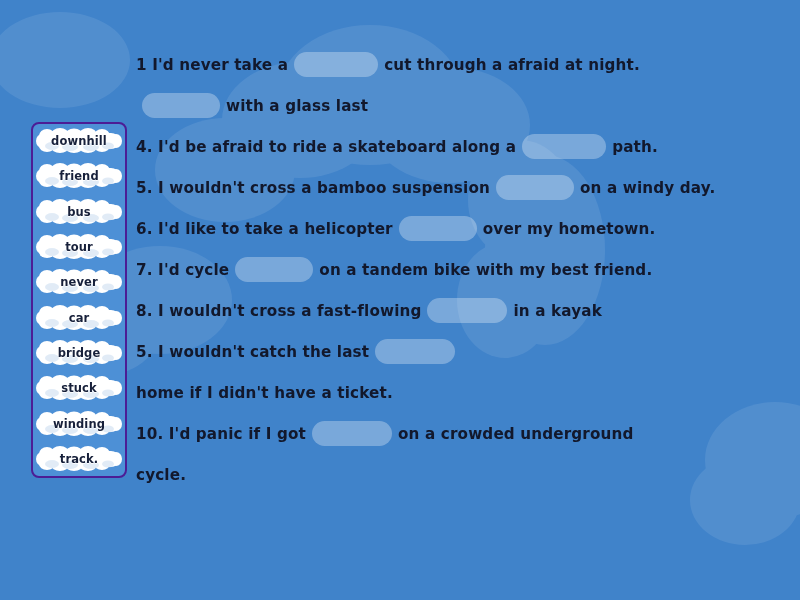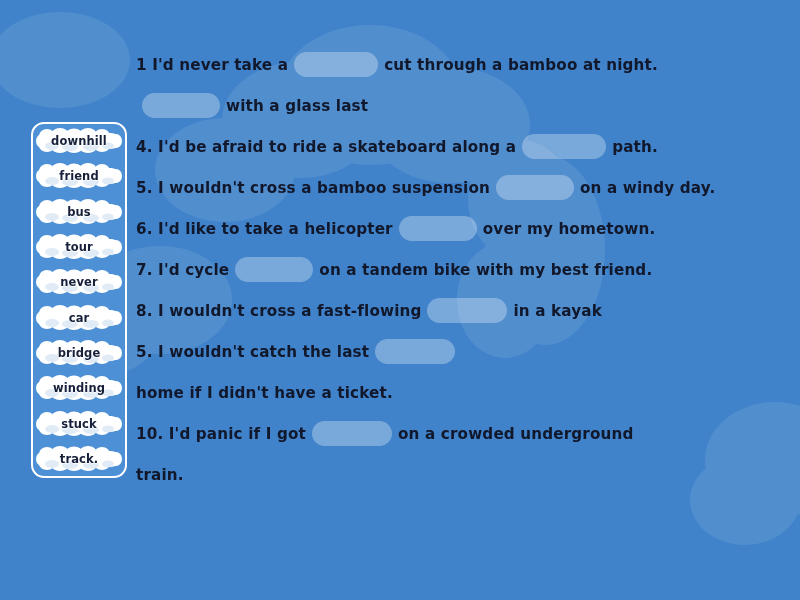--- a/index.html
+++ b/index.html
@@ -27,22 +27,22 @@
   }
 
   
   #word-bank {
     position: absolute;
     left: 31px;
     top: 122px;
     width: 96px;
     height: 356px;
     background: #4d90d6;
-    border: 2px solid #ffffff;
-    border-radius: 13px;
+    border: 2px solid #4c1d95;
+    border-radius: 8px;
     padding: 4px 5px;
     display: flex;
     flex-direction: column;
     justify-content: space-between;
     align-items: center;
   }
 
   .word-tile {
     position: relative;
     width: 86px;
@@ -326,47 +326,47 @@
           <ellipse cx="6" cy="13" rx="6" ry="7"></ellipse>
           <ellipse cx="80" cy="13" rx="6" ry="7"></ellipse>
           <g fill="#c9dcf0" opacity="0.55">
             <ellipse cx="16" cy="18" rx="7" ry="4"></ellipse>
             <ellipse cx="34" cy="19" rx="8" ry="4"></ellipse>
             <ellipse cx="55" cy="19" rx="8" ry="4"></ellipse>
             <ellipse cx="72" cy="18" rx="6" ry="3.5"></ellipse>
           </g>
         </g>
       </svg>
+      <span class="tile-label">stuck</span>
+    </div>
+    <div class="word-tile">
+      <svg class="cloud-bg" viewBox="0 0 86 26" preserveAspectRatio="none">
+        <g fill="#ffffff">
+          <rect x="3" y="5" width="80" height="16" rx="8"></rect>
+          <ellipse cx="11" cy="8" rx="8" ry="7"></ellipse>
+          <ellipse cx="24" cy="7" rx="9" ry="7"></ellipse>
+          <ellipse cx="38" cy="7.5" rx="9" ry="7"></ellipse>
+          <ellipse cx="52" cy="7" rx="9" ry="7"></ellipse>
+          <ellipse cx="66" cy="8" rx="8" ry="7"></ellipse>
+          <ellipse cx="11" cy="18" rx="8" ry="6"></ellipse>
+          <ellipse cx="24" cy="19" rx="9" ry="6"></ellipse>
+          <ellipse cx="38" cy="19" rx="9" ry="6"></ellipse>
+          <ellipse cx="52" cy="19" rx="9" ry="6"></ellipse>
+          <ellipse cx="66" cy="18" rx="8" ry="6"></ellipse>
+          <ellipse cx="6" cy="13" rx="6" ry="7"></ellipse>
+          <ellipse cx="80" cy="13" rx="6" ry="7"></ellipse>
+          <g fill="#c9dcf0" opacity="0.55">
+            <ellipse cx="16" cy="18" rx="7" ry="4"></ellipse>
+            <ellipse cx="34" cy="19" rx="8" ry="4"></ellipse>
+            <ellipse cx="55" cy="19" rx="8" ry="4"></ellipse>
+            <ellipse cx="72" cy="18" rx="6" ry="3.5"></ellipse>
+          </g>
+        </g>
+      </svg>
       <span class="tile-label">winding</span>
-    </div>
-    <div class="word-tile">
-      <svg class="cloud-bg" viewBox="0 0 86 26" preserveAspectRatio="none">
-        <g fill="#ffffff">
-          <rect x="3" y="5" width="80" height="16" rx="8"></rect>
-          <ellipse cx="11" cy="8" rx="8" ry="7"></ellipse>
-          <ellipse cx="24" cy="7" rx="9" ry="7"></ellipse>
-          <ellipse cx="38" cy="7.5" rx="9" ry="7"></ellipse>
-          <ellipse cx="52" cy="7" rx="9" ry="7"></ellipse>
-          <ellipse cx="66" cy="8" rx="8" ry="7"></ellipse>
-          <ellipse cx="11" cy="18" rx="8" ry="6"></ellipse>
-          <ellipse cx="24" cy="19" rx="9" ry="6"></ellipse>
-          <ellipse cx="38" cy="19" rx="9" ry="6"></ellipse>
-          <ellipse cx="52" cy="19" rx="9" ry="6"></ellipse>
-          <ellipse cx="66" cy="18" rx="8" ry="6"></ellipse>
-          <ellipse cx="6" cy="13" rx="6" ry="7"></ellipse>
-          <ellipse cx="80" cy="13" rx="6" ry="7"></ellipse>
-          <g fill="#c9dcf0" opacity="0.55">
-            <ellipse cx="16" cy="18" rx="7" ry="4"></ellipse>
-            <ellipse cx="34" cy="19" rx="8" ry="4"></ellipse>
-            <ellipse cx="55" cy="19" rx="8" ry="4"></ellipse>
-            <ellipse cx="72" cy="18" rx="6" ry="3.5"></ellipse>
-          </g>
-        </g>
-      </svg>
-      <span class="tile-label">stuck</span>
     </div>
     <div class="word-tile">
       <svg class="cloud-bg" viewBox="0 0 86 26" preserveAspectRatio="none">
         <g fill="#ffffff">
           <rect x="3" y="5" width="80" height="16" rx="8"></rect>
           <ellipse cx="11" cy="8" rx="8" ry="7"></ellipse>
           <ellipse cx="24" cy="7" rx="9" ry="7"></ellipse>
           <ellipse cx="38" cy="7.5" rx="9" ry="7"></ellipse>
           <ellipse cx="52" cy="7" rx="9" ry="7"></ellipse>
           <ellipse cx="66" cy="8" rx="8" ry="7"></ellipse>
@@ -386,21 +386,21 @@
         </g>
       </svg>
       <span class="tile-label">track.</span>
     </div>
   </div>
 
 <div id="sentences">
     <div class="sentence-line">
       <span class="sentence-text">1 I'd never take a</span>
       <span class="blank-slot" style="width: 84px;"></span>
-      <span class="sentence-text">cut through a bamboo at night.</span>
+      <span class="sentence-text">cut through a afraid at night.</span>
     </div>
     <div class="sentence-line">
       <span class="blank-slot" style="width: 78px;"></span>
       <span class="sentence-text">with a glass last</span>
     </div>
     <div class="sentence-line">
       <span class="sentence-text">4. I'd be afraid to ride a skateboard along a</span>
       <span class="blank-slot" style="width: 84px;"></span>
       <span class="sentence-text">path.</span>
     </div>
@@ -430,15 +430,15 @@
     </div>
     <div class="sentence-line">
       <span class="sentence-text">home if I didn't have a ticket.</span>
     </div>
     <div class="sentence-line">
       <span class="sentence-text">10. I'd panic if I got</span>
       <span class="blank-slot" style="width: 80px;"></span>
       <span class="sentence-text">on a crowded underground</span>
     </div>
     <div class="sentence-line">
-      <span class="sentence-text">train.</span>
+      <span class="sentence-text">cycle.</span>
     </div>
   </div>
 
 </body></html>

